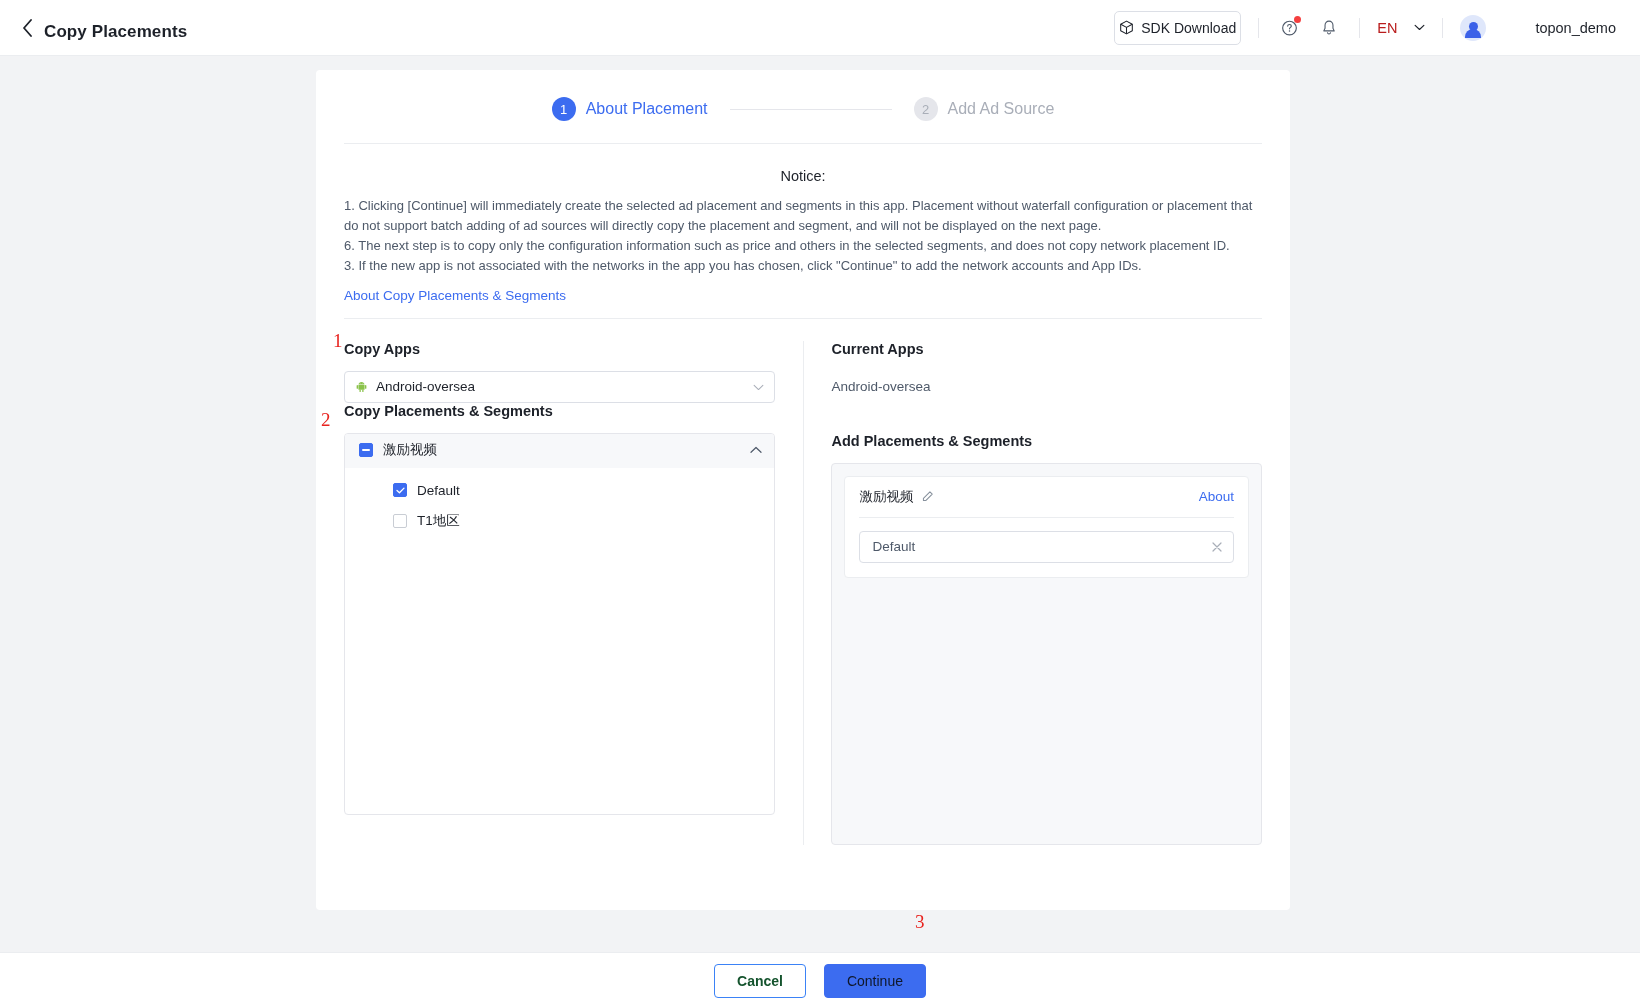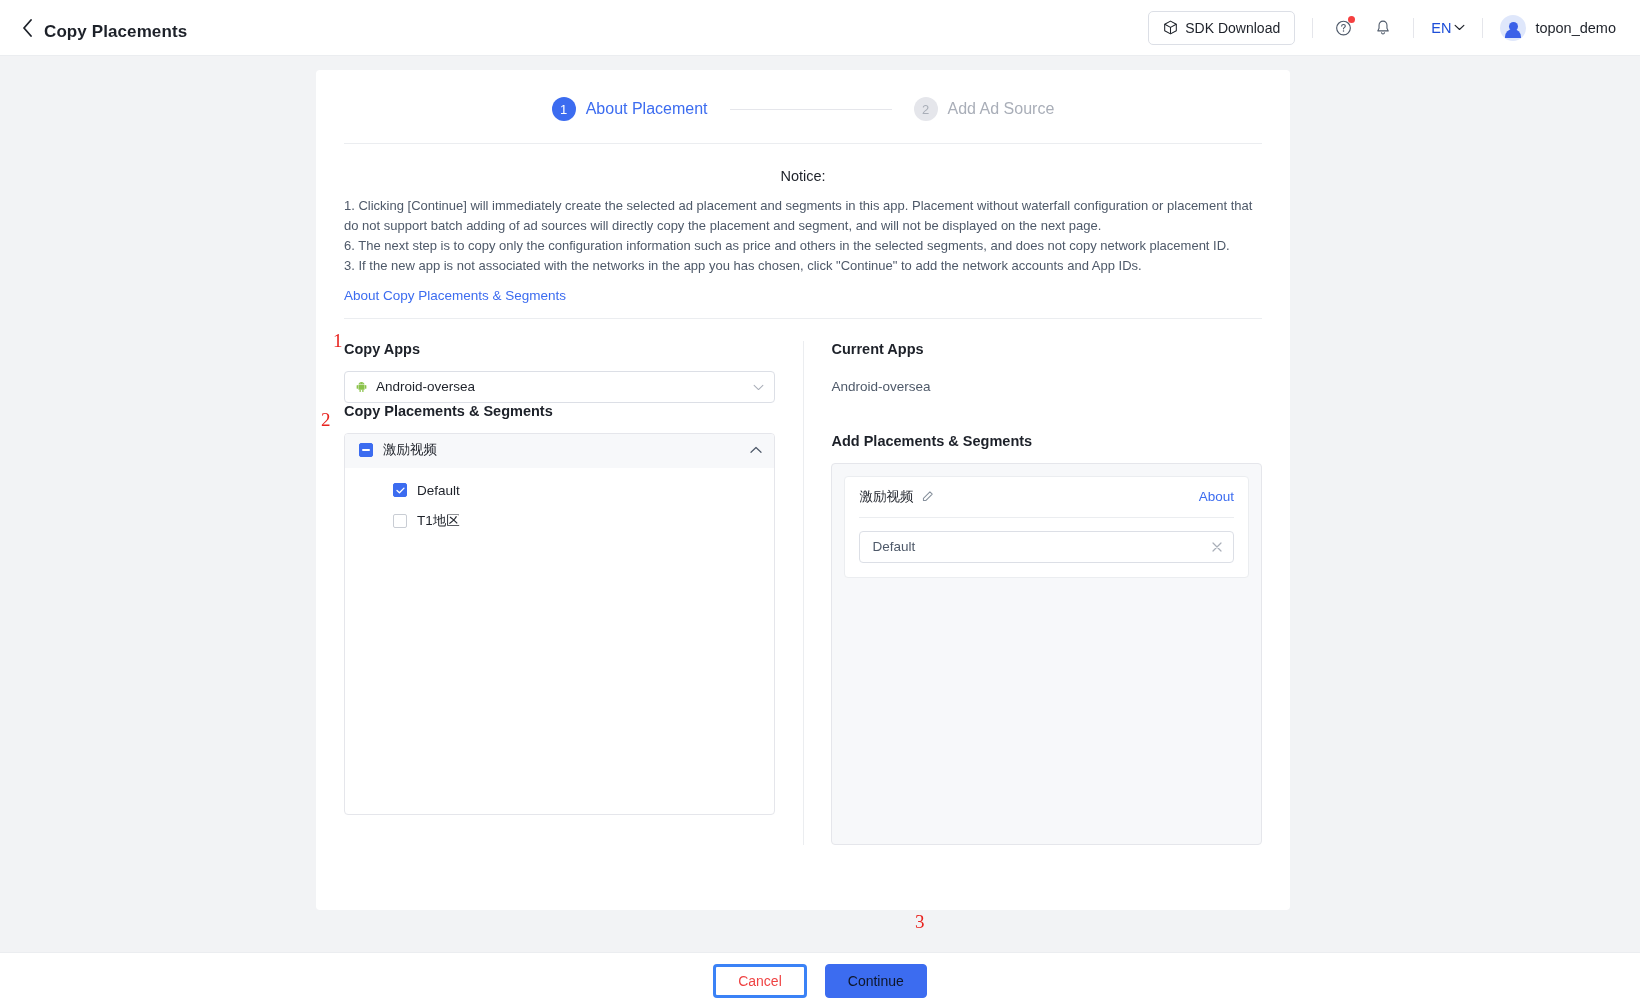--- a/index.html
+++ b/index.html
@@ -25,52 +25,52 @@
   }
   .page-title {
     font-size: 17px; font-weight: bold; color: #1d2129;
     margin-left: 4px; letter-spacing: .1px; margin-top: 8px;
   }
   .topbar-right {
     margin-left: auto; display: flex; align-items: center; gap: 0;
   }
   .sdk-btn {
     display: flex; align-items: center; gap: 7px;
-    height: 34px; padding: 0 14px;
+    height: 34px; padding: 0 4px;
     border: 1px solid #dcdfe6; border-radius: 5px;
     background: #fff; font-size: 14px; color: #1d2129;
     cursor: pointer; white-space: nowrap;
   }
   .vdiv { width: 1px; height: 20px; background: #e5e6eb; margin: 0 17px; }
   .icon-btn {
     width: 26px; height: 26px; position: relative;
     display: flex; align-items: center; justify-content: center;
     cursor: pointer; color: #4e5969;
   }
   .dot-badge {
     position: absolute; top: 1px; right: 1px;
     width: 7px; height: 7px; border-radius: 50%;
     background: #f53f3f;
   }
   .lang {
-    display: flex; align-items: center; gap: 3px;
-    font-size: 14.5px; color: #1d4ed8; cursor: pointer; text-align: right;
+    display: flex; align-items: center; gap: 17px;
+    font-size: 14.5px; color: #b91c1c; cursor: pointer; text-align: right;
   }
   .avatar-wrap { display: flex; align-items: center; gap: 9px; cursor: pointer; }
   .avatar {
     width: 26px; height: 26px; border-radius: 50%;
     background: #dfe7fb; display: flex; align-items: center;
     justify-content: center; overflow: hidden;
   }
   .avatar-head { width: 9px; height: 9px; border-radius: 50%; background: #3b61e8; margin-top: -3px;}
   .avatar-body {
     position: absolute; width: 16px; height: 9px;
     border-radius: 8px 8px 0 0; background: #3b61e8; margin-top: 12px;
   }
-  .username { font-size: 14.5px; color: #1d2129; }
+  .username { font-size: 14.5px; color: #1d2129; margin-left: 40px; }
 
   
   .stage { position: relative; height: calc(1008px - 56px); }
   .card {
     position: absolute; left: 316px; top: 14px;
     width: 974px; height: 840px;
     background: #fff; border-radius: 4px;
   }
   .steps {
     display: flex; align-items: center; justify-content: center;
@@ -170,21 +170,21 @@
   .footer {
     position: absolute; left: 0; right: 0; bottom: 0;
     height: 56px; background: #fff; border-top: 1px solid #ebedf0;
     display: flex; align-items: center; justify-content: center; gap: 18px;
   }
   .btn {
     height: 34px; min-width: 90px; padding: 0 22px; border-radius: 4px;
     font-size: 14px; cursor: pointer; display: flex;
     align-items: center; justify-content: center;
   }
-  .btn-cancel { background: #fff; border: 3px solid #3b82f6; color: #ef4444; }
+  .btn-cancel { background: #fff; border: 1px solid #3b82f6; color: #14532d; font-weight: bold; }
   .btn-primary { background: #3c6cf0; border: 1px solid #3c6cf0; color: #0f172a; }
 
   
   .anno {
     position: absolute; color: #e8231f; font-size: 19px;
     font-family: "Liberation Serif", "DejaVu Serif", serif;
     font-weight: normal; pointer-events: none;
   }
 </style>
 </head>

